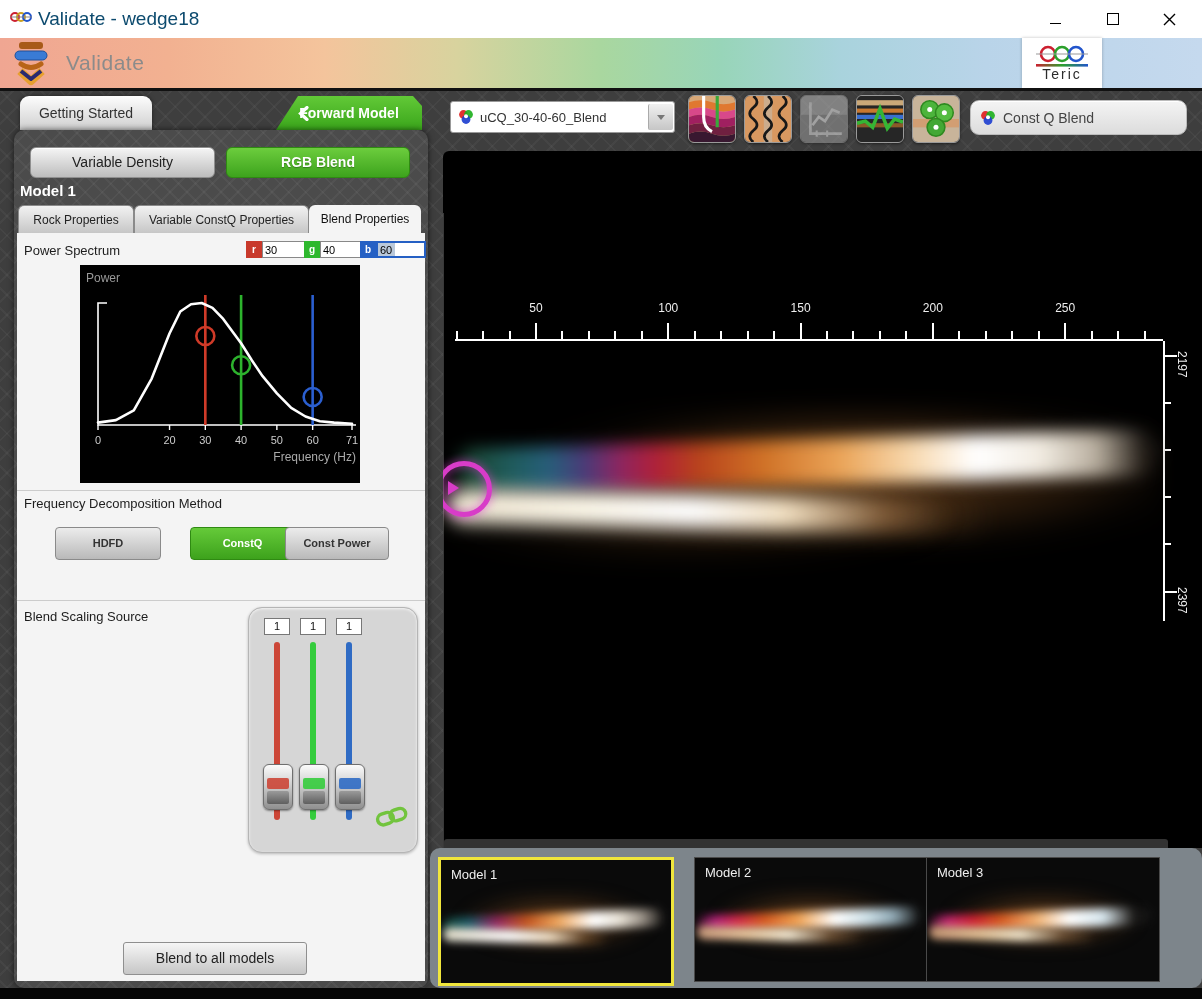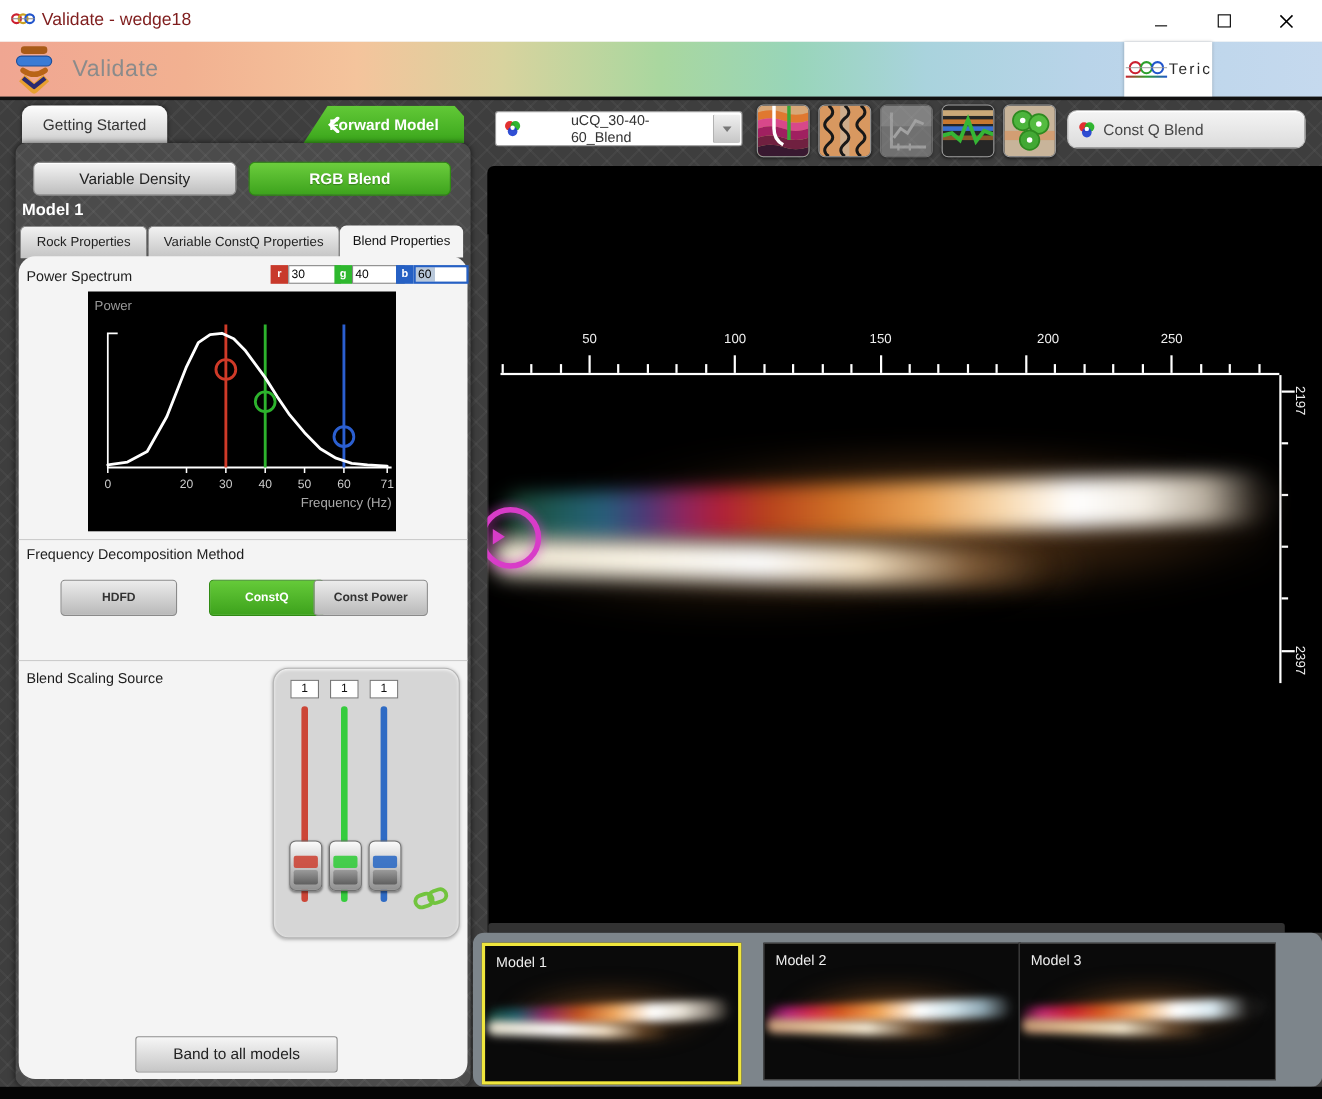--- a/index.html
+++ b/index.html
@@ -1,47 +1,47 @@
 <!DOCTYPE html>
 <html><head>
 <meta charset="utf-8">
 <style>
   html,body{margin:0;padding:0;background:#222;}
   .app{position:relative;width:1202px;height:999px;font-family:"Liberation Sans","DejaVu Sans",sans-serif;overflow:hidden;background:#3c3c3c;}
   .abs{position:absolute;}
   .hatch{background-color:#3e3e3e;background-image:repeating-linear-gradient(45deg,rgba(255,255,255,.035) 0 2px,transparent 2px 14px),repeating-linear-gradient(-45deg,rgba(255,255,255,.035) 0 2px,transparent 2px 14px);}
   
   .titlebar{left:0;top:0;width:1202px;height:38px;background:#fff;border-bottom:1px solid #d8d8d8;}
-  .title-text{left:38px;top:0;height:38px;line-height:38px;font-size:16px;color:#7f1d1d;}
+  .title-text{left:38px;top:0;height:38px;line-height:38px;font-size:19px;color:#0c4a6e;}
   .wc{top:0;width:47px;height:38px;display:flex;align-items:center;justify-content:center;cursor:default;}
   .wc-min i{display:block;width:11px;height:1px;background:#000;margin-top:8px;}
   .wc-max i{display:block;width:10px;height:10px;border:1.4px solid #000;}
   
   .header{left:0;top:38px;width:1202px;height:50px;background:linear-gradient(90deg,#f0a692 0%,#f2b191 14%,#f4c49c 27%,#d8d39e 38%,#a9d79f 50%,#98d5b9 60%,#a9d3dd 70%,#b9d4e9 82%,#c5d9ee 100%);}
   .app-name{left:66px;top:0;height:50px;line-height:50px;font-size:21px;color:#8b8b8b;letter-spacing:.5px;}
-  .geoteric-box{left:1022px;top:0;width:80px;height:50px;background:#fff;display:flex;flex-direction:row;align-items:center;justify-content:center;box-shadow:0 0 3px rgba(0,0,0,.25);}
+  .geoteric-box{left:1022px;top:0;width:80px;height:50px;background:#fff;display:flex;flex-direction:column;align-items:center;justify-content:center;box-shadow:0 0 3px rgba(0,0,0,.25);}
   .brand-text{font-size:14px;color:#2b2b2b;letter-spacing:2px;margin-top:-2px;}
   
   .main{left:0;top:88px;width:1202px;height:911px;border-top:3px solid #111;}
   
   .navtab{top:5px;height:34px;line-height:34px;text-align:center;font-size:14px;color:#333;background:linear-gradient(#fdfdfd,#cfcfcf);box-shadow:0 0 4px rgba(0,0,0,.5);cursor:pointer;}
   .navtab.t1{left:20px;width:132px;border-radius:9px 9px 0 0;}
   .navtab.t2{left:146px;width:142px;clip-path:polygon(24px 0,calc(100% - 8px) 0,100% 10px,100% 100%,0 100%);}
   .navtab.t3{left:276px;width:146px;background:linear-gradient(#62c937,#3aa51b);color:#fff;font-weight:bold;clip-path:polygon(22px 0,calc(100% - 9px) 0,100% 10px,100% 100%,0 100%);}
   .navtab.t3 .chev{position:absolute;left:22px;top:10px;}
   
   .lpanel{left:14px;top:39px;width:414px;height:858px;border-radius:10px;background-color:#4b4b4b;background-image:repeating-linear-gradient(45deg,rgba(255,255,255,.04) 0 2px,transparent 2px 12px),repeating-linear-gradient(-45deg,rgba(255,255,255,.04) 0 2px,transparent 2px 12px);box-shadow:0 0 6px rgba(0,0,0,.6);}
   .vbtn{top:17px;height:29px;line-height:29px;text-align:center;font-size:14px;border-radius:6px;cursor:pointer;}
   .vbtn.gray{left:16px;width:183px;background:linear-gradient(#f5f5f5,#bdbdbd);color:#222;border:1px solid #8f8f8f;box-shadow:inset 0 1px 0 #fff;}
   .vbtn.green{left:212px;width:182px;background:linear-gradient(#6ccd3d,#3da31d);color:#fff;font-weight:bold;border:1px solid #2f8a12;text-shadow:0 1px 1px rgba(0,0,0,.3);}
   .model-title{left:6px;top:52px;font-size:15px;font-weight:bold;color:#fff;}
   .subtab{top:75px;height:29px;line-height:29px;text-align:center;font-size:12px;border-radius:6px 6px 0 0;cursor:pointer;}
   .subtab.off{background:linear-gradient(#f2f2f2,#c3c3c3);color:#222;border:1px solid #8a8a8a;border-bottom:none;}
   .subtab.on{background:#f4f4f4;color:#111;z-index:3;}
-  .card{left:3px;top:103px;width:408px;height:748px;background:#f4f4f4;border-radius:15px;z-index:2;}
+  .card{left:3px;top:103px;width:408px;height:748px;background:#f4f4f4;border-radius:0;z-index:2;}
   .lbl{font-size:13px;color:#1d1d1d;}
   .rgbgrp{top:8px;height:17px;display:flex;}
   .chbadge{width:16px;height:17px;color:#fff;font-size:10px;font-weight:bold;text-align:center;line-height:17px;display:block;}
   .chinput{width:42px;height:13px;border:1px solid #888;font-size:11px;font-family:inherit;padding:1px 2px;margin:0;background:#fff;}
   .chinput.sel{border:2px solid #2560c4;height:11px;background:linear-gradient(90deg,#b9c8da 0 17px,#fff 17px);}
   .chart-box{left:63px;top:32px;width:280px;height:218px;background:#000;}
   .divider{left:0;width:408px;height:1px;background:#ccc;}
   .mbtn{top:294px;height:31px;line-height:31px;text-align:center;font-size:11px;font-weight:bold;border-radius:4px;cursor:pointer;}
   .mbtn.gray{background:linear-gradient(#ececec,#b9b9b9);color:#333;border:1px solid #8a8a8a;}
   .mbtn.green{background:linear-gradient(#65ca39,#3da21c);color:#fff;border:1px solid #2f8a12;margin-left:20px;}
@@ -49,21 +49,21 @@
   .dd-arrowbox{position:absolute;right:2px;top:2px;width:22px;height:20px;background:linear-gradient(#f2f2f2,#c9c9c9);border:1px solid #aaa;border-radius:2px;display:flex;align-items:center;justify-content:center;}
   .tri-down{width:0;height:0;border-left:4px solid transparent;border-right:4px solid transparent;border-top:5px solid #777;}
   .sliders-panel{left:231px;top:374px;width:168px;height:244px;background:#d6d6d6;border:1px solid #b5b5b5;border-radius:14px;box-shadow:inset 0 1px 3px rgba(255,255,255,.8),0 1px 3px rgba(0,0,0,.25);}
   .sl-val{position:absolute;top:10px;width:24px;height:15px;background:#fff;border:1px solid #777;font-size:11px;text-align:center;line-height:15px;color:#111;}
   .sl-track{position:absolute;top:34px;width:6px;height:178px;border-radius:3px;}
   .sl-handle{position:absolute;top:156px;width:28px;height:44px;border-radius:6px;background:linear-gradient(#fbfbfb,#cfcfcf 45%,#8f8f8f);border:1px solid #6f6f6f;box-shadow:0 1px 2px rgba(0,0,0,.4);cursor:grab;}
   .sl-stripe{position:absolute;left:3px;right:3px;top:13px;height:11px;border-radius:2px;opacity:.9;}
   .sl-grip{position:absolute;left:3px;right:3px;top:26px;height:13px;border-radius:2px;background:linear-gradient(#9a9a9a,#5f5f5f);}
   .apply-btn{left:106px;top:709px;width:182px;height:31px;background:linear-gradient(#f6f6f6,#c6c6c6);border:1px solid #8f8f8f;border-radius:3px;font-size:14px;color:#222;text-align:center;line-height:31px;cursor:pointer;}
   
-  .blend-selector{left:450px;top:10px;width:223px;height:30px;background:#fff;border:1px solid #999;border-radius:3px;display:flex;align-items:center;cursor:pointer;gap:39px;}
+  .blend-selector{left:450px;top:10px;width:223px;height:30px;background:#fff;border:1px solid #999;border-radius:3px;display:flex;align-items:center;cursor:pointer;}
   .blend-selector .txt{font-size:13px;color:#333;margin-left:6px;flex:1;}
   .sel-arrow{width:24px;height:26px;margin-right:1px;background:linear-gradient(#f0f0f0,#c6c6c6);border-left:1px solid #aaa;border-radius:2px;display:flex;align-items:center;justify-content:center;}
   .tool-icon{top:4px;width:46px;height:46px;border-radius:6px;border:1px solid #9a9a9a;overflow:hidden;cursor:pointer;box-shadow:0 1px 3px rgba(0,0,0,.5);}
   .tool-icon.dim{opacity:.55;filter:grayscale(.8);}
   .blend-pill{left:970px;top:9px;width:215px;height:33px;background:linear-gradient(#f4f4f4,#dcdcdc);border:1px solid #bbb;border-radius:9px;display:flex;align-items:center;box-shadow:inset 0 1px 0 #fff;}
   .blend-pill .txt{font-size:14px;color:#444;margin-left:7px;}
   
   .viewer{left:443px;top:60px;width:759px;height:697px;background:#000;border-radius:6px 0 0 0;overflow:hidden;}
   .ruler{left:12px;top:150px;width:708px;height:40px;}
   .ruler .baseline{position:absolute;left:0;right:0;bottom:0;height:2px;background:#fff;}
@@ -248,21 +248,21 @@
               <div class="sl-grip"></div>
             </div>
             <div class="sl-val" style="left: 87px;">1</div>
             <div class="sl-track" style="left: 97px; background: rgb(47, 107, 196);"></div>
             <div class="sl-handle" style="left: 86px;">
               <div class="sl-stripe" style="background: rgb(47, 107, 196);"></div>
               <div class="sl-grip"></div>
             </div>
           </div>
 
-        <div class="abs apply-btn">Band to all models</div>
+        <div class="abs apply-btn">Blend to all models</div>
       </div>
     </div>
 
     <div class="abs blend-selector">
       <svg style="margin-left:7px" width="16" height="16" viewBox="0 0 16 16">
         <circle cx="5.5" cy="5.5" r="4.4" fill="#e02020" opacity=".92"></circle>
         <circle cx="10.5" cy="5.5" r="4.4" fill="#20b020" opacity=".92"></circle>
         <circle cx="8" cy="10.5" r="4.4" fill="#2040d0" opacity=".92"></circle>
         <circle cx="8" cy="7.2" r="2" fill="#fff"></circle>
       </svg>
@@ -357,21 +357,21 @@
           <div class="rtick" style="left: 266.206px;"></div>
           <div class="rtick" style="left: 292.664px;"></div>
           <div class="rtick" style="left: 319.122px;"></div>
           <div class="rtick major" style="left: 345.58px;"></div>
           <div class="rlabel" style="left: 345.58px;">150</div>
           <div class="rtick" style="left: 372.038px;"></div>
           <div class="rtick" style="left: 398.496px;"></div>
           <div class="rtick" style="left: 424.954px;"></div>
           <div class="rtick" style="left: 451.412px;"></div>
           <div class="rtick major" style="left: 477.87px;"></div>
-          <div class="rlabel" style="left: 477.87px; text-align: right;">200</div>
+          <div class="rlabel" style="left: 477.87px;">200</div>
           <div class="rtick" style="left: 504.328px;"></div>
           <div class="rtick" style="left: 530.786px;"></div>
           <div class="rtick" style="left: 557.244px;"></div>
           <div class="rtick" style="left: 583.702px;"></div>
           <div class="rtick major" style="left: 610.16px;"></div>
           <div class="rlabel" style="left: 610.16px;">250</div>
           <div class="rtick" style="left: 636.618px;"></div>
           <div class="rtick" style="left: 663.076px;"></div>
           <div class="rtick" style="left: 689.534px;"></div>
         </div>

